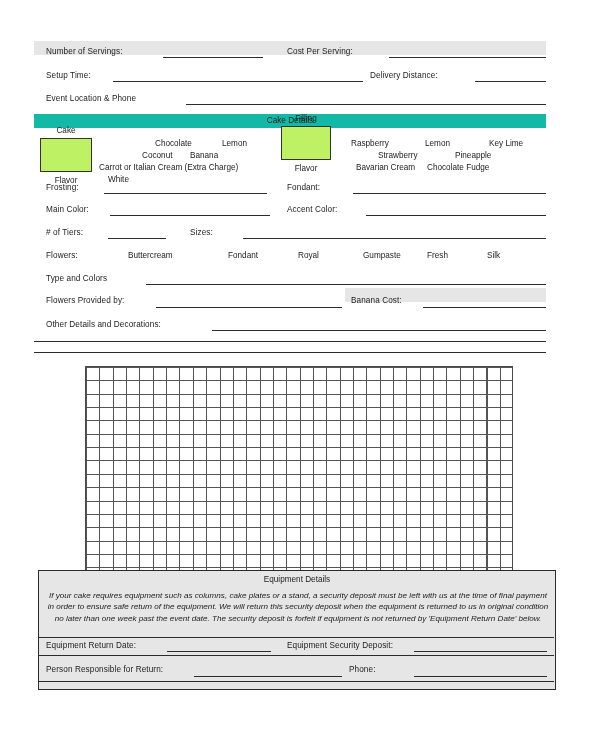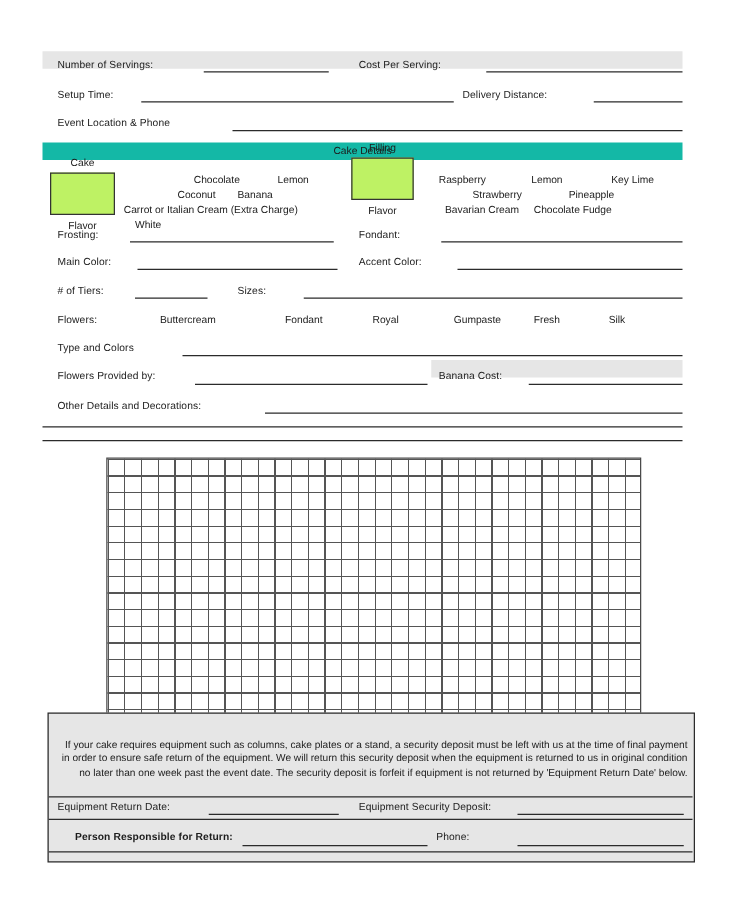--- a/index.html
+++ b/index.html
@@ -102,22 +102,23 @@
     width: 100%;
     text-align: center;
     font-size: 8.2px;
     line-height: 11px;
     color: #1c1c1c;
   }
   .equip-body {
     position: absolute;
     font-size: 8.1px;
     line-height: 11.4px;
-    text-align: right;
-    color: #1c1c1c;
+    text-align: center;
+    color: #1c1c1c;
+    font-style: italic;
   }
   .equip-sep {
     position: absolute;
     height: 0;
     border-bottom: 1.1px solid #2b2b2b;
   }
 </style>
 </head>
 <body>
 
@@ -211,34 +212,35 @@
   <div class="lbl abs" style="left:46px; top:320px;">Other Details and Decorations:</div>
   <div class="rule" style="left:212px; top:330px; width:334px;"></div>
 
   <div class="rule" style="left:34px; top:341px; width:512px;"></div>
   <div class="rule" style="left:34px; top:352px; width:512px;"></div>
 
   <div class="grid-wrap" style="left:85px; top:366px; width:428px; height:207px;"></div>
 
   <div class="equip-panel" style="left:38px; top:570px; width:518px; height:120px;">
 
+    <div class="equip-title" style="left:0; top:3px;">Equipment Details</div>
 
     <div class="equip-body" style="left:7px; top:19px; width:504px;">If your cake requires equipment such as columns, cake plates or a stand, a security deposit must be left with us at the time of final payment in order to ensure safe return of the equipment.  We will return this security deposit when the equipment is returned to us in original condition no later than one week past the event date.  The security deposit is forfeit if equipment is not returned by 'Equipment Return Date' below.</div>
 
     <div class="equip-sep" style="left:0; top:66px; width:515px;"></div>
 
     <div class="lbl abs" style="left:7px; top:70px;">Equipment Return Date:</div>
     <div class="rule" style="left:128px; top:80px; width:104px;"></div>
 
     <div class="lbl abs" style="left:248px; top:70px;">Equipment Security  Deposit:</div>
     <div class="rule" style="left:375px; top:80px; width:133px;"></div>
 
     <div class="equip-sep" style="left:0; top:84px; width:515px;"></div>
 
-    <div class="lbl abs" style="left:21px; top:94px;font-weight:bold;">Person Responsible for Return:</div>
+    <div class="lbl abs" style="left:7px; top:94px;">Person Responsible for Return:</div>
     <div class="rule" style="left:155px; top:105px; width:148px;"></div>
 
     <div class="lbl abs" style="left:310px; top:94px;">Phone:</div>
     <div class="rule" style="left:375px; top:105px; width:133px;"></div>
 
     <div class="equip-sep" style="left:0; top:110px; width:515px;"></div>
   </div>
 
 </div>
 

